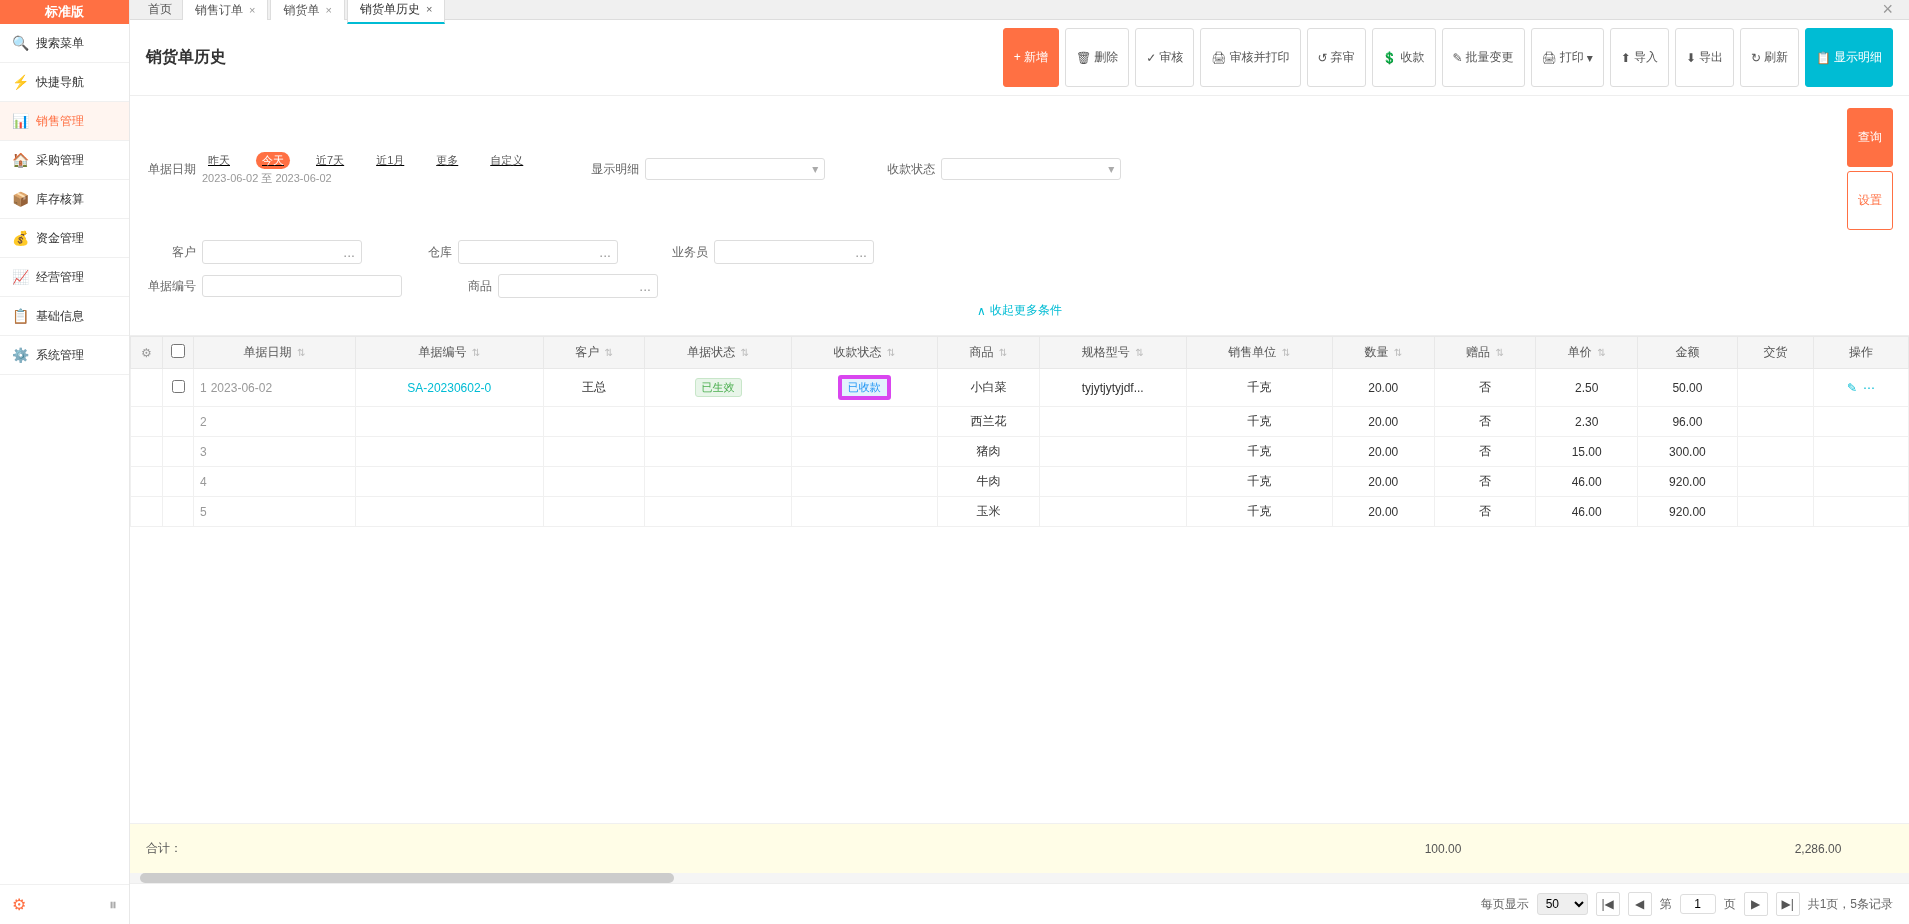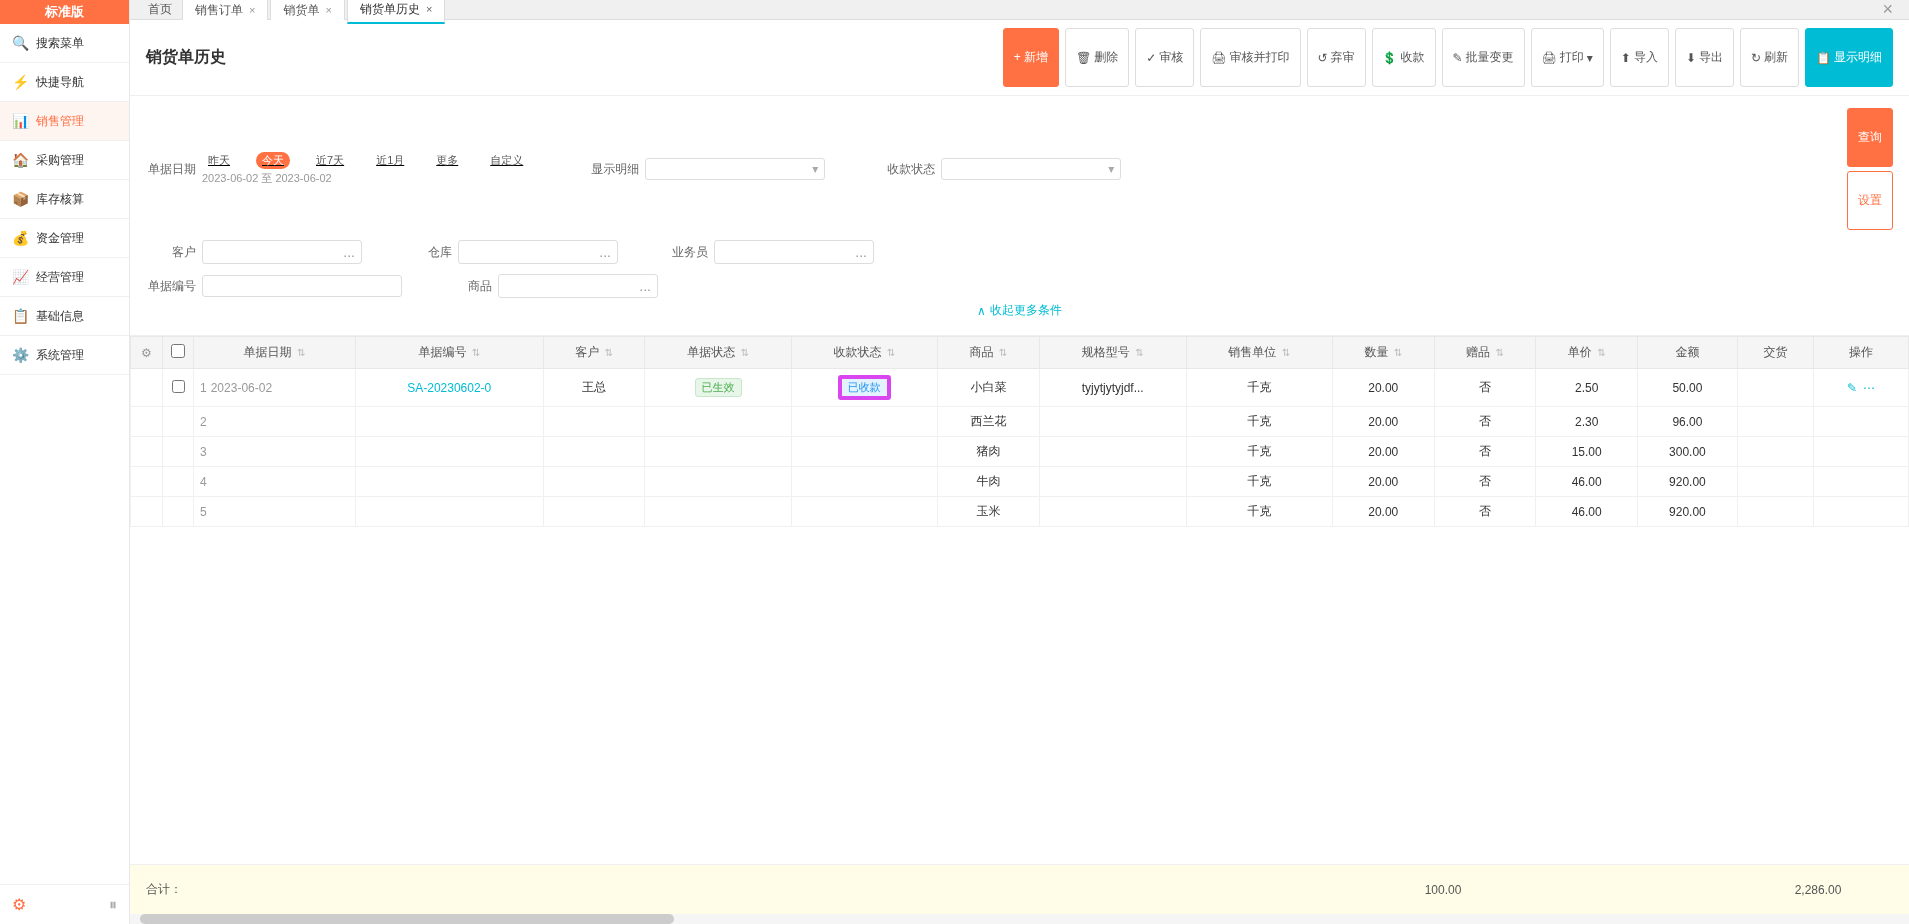--- a/index.html
+++ b/index.html
@@ -452,14 +452,30 @@
         <span style="width:120px;text-align:center;"></span>
         <span style="width:120px;text-align:center;"></span>
         <span style="width:150px;text-align:center;">2,286.00</span>
       </div>
     </div>
 
     <div class="scrollbar-area">
       <div class="scrollbar-thumb"></div>
     </div>
 
+    <div class="pagination-bar">
+      <span class="pagination-label">每页显示</span>
+      <select class="page-select">
+        <option>50</option>
+        <option>100</option>
+        <option>200</option>
+      </select>
+      <button class="page-btn">|◀</button>
+      <button class="page-btn">◀</button>
+      <span class="pagination-label">第</span>
+      <input class="page-input" type="text" value="1" style="">
+      <span class="pagination-label">页</span>
+      <button class="page-btn">▶</button>
+      <button class="page-btn">▶|</button>
+      <span class="pagination-label">共1页，5条记录</span>
+    </div>
   </div>
 </div>
 
 </body></html>

